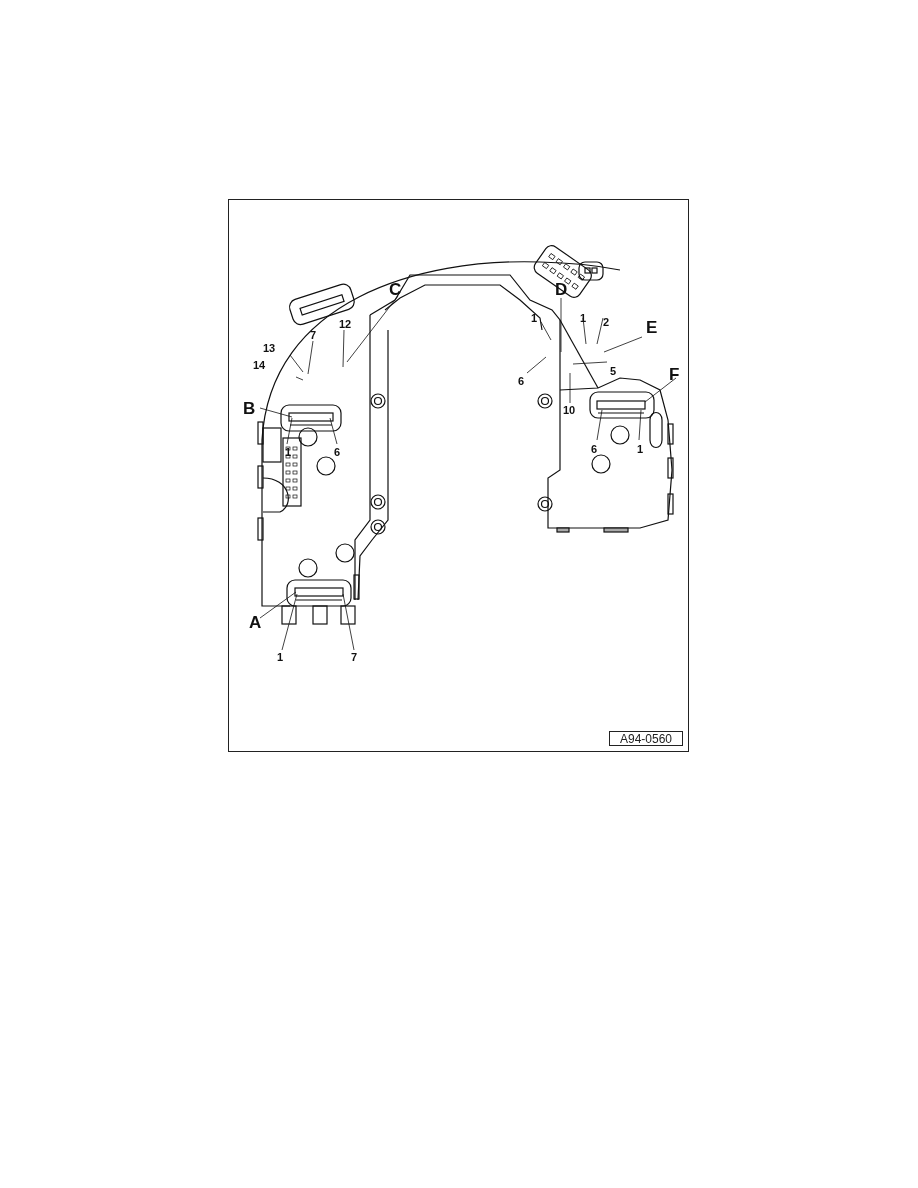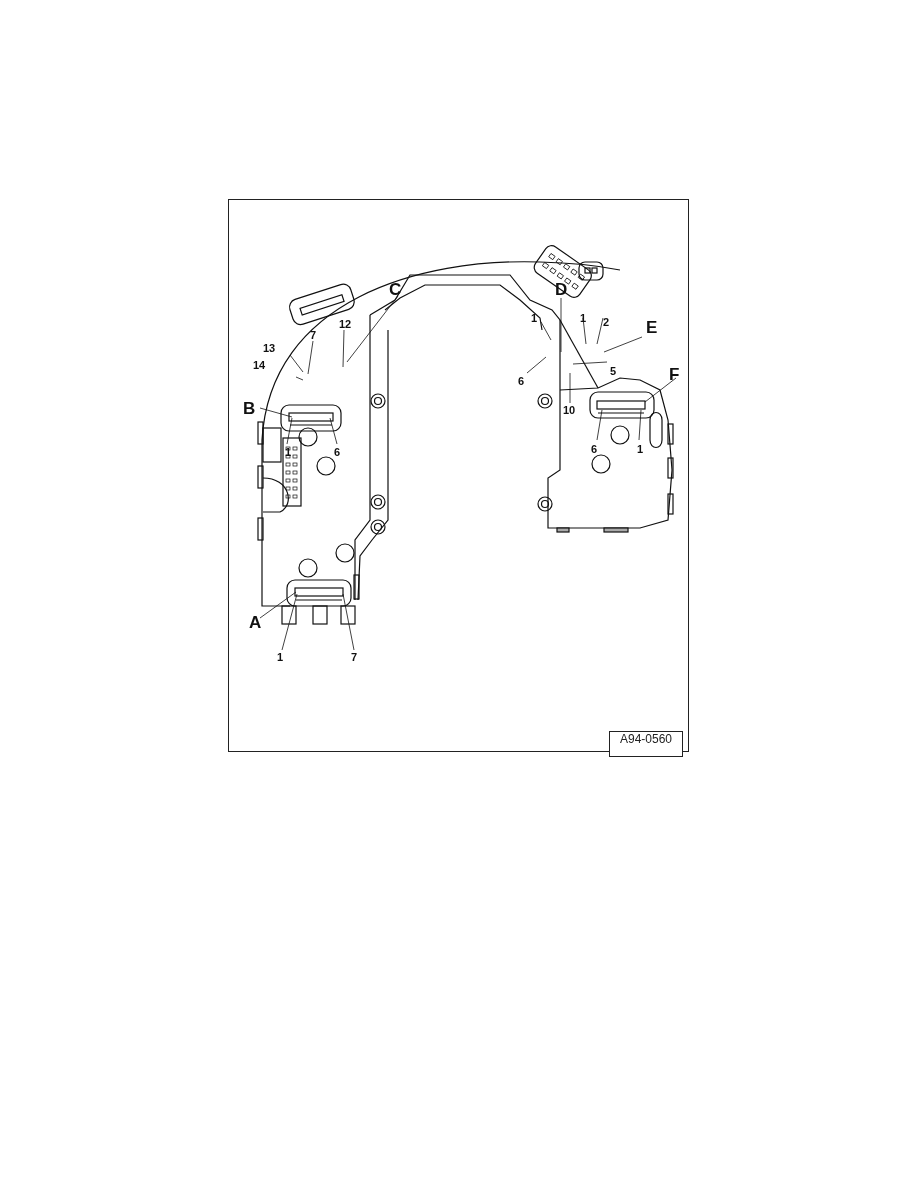--- a/index.html
+++ b/index.html
@@ -1,21 +1,21 @@
 <!DOCTYPE html>
 <html><head>
 <meta charset="utf-8">
 <style>
   html, body { margin:0; padding:0; background:#ffffff; }
   body { width:918px; height:1188px; position:relative; overflow:hidden; font-family:"Liberation Sans", sans-serif; }
   .frame { position:absolute; left:228px; top:199px; width:461px; height:553px; border:1.5px solid #222; box-sizing:border-box; background:#fff; }
   svg.diagram { position:absolute; left:0; top:0; width:918px; height:1188px; }
   .lbl-big { font-family:"Liberation Sans", sans-serif; font-weight:bold; font-size:17px; fill:#111; }
   .lbl-sm { font-family:"Liberation Sans", sans-serif; font-weight:bold; font-size:11px; fill:#111; }
-  .ref-box { position:absolute; left:609px; top:731px; width:74px; height:26px; border:1.5px solid #222; box-sizing:border-box; font-size:12px; color:#222; text-align:center; line-height:14px; background:#fff; }
+  .ref-box { position:absolute; left:609px; top:731px; width:74px; height:15px; border:1.5px solid #222; box-sizing:border-box; font-size:12px; color:#222; text-align:center; line-height:14px; background:#fff; }
 </style>
 </head>
 <body>
 
 <div class="frame"></div>
 
 <svg class="diagram" viewBox="0 0 918 1188">
   <g fill="none" stroke="#111" stroke-width="1.2">
 
     <path d="M262 440 C 270 300, 420 258, 540 262 C 580 263, 600 266, 620 270"></path>

